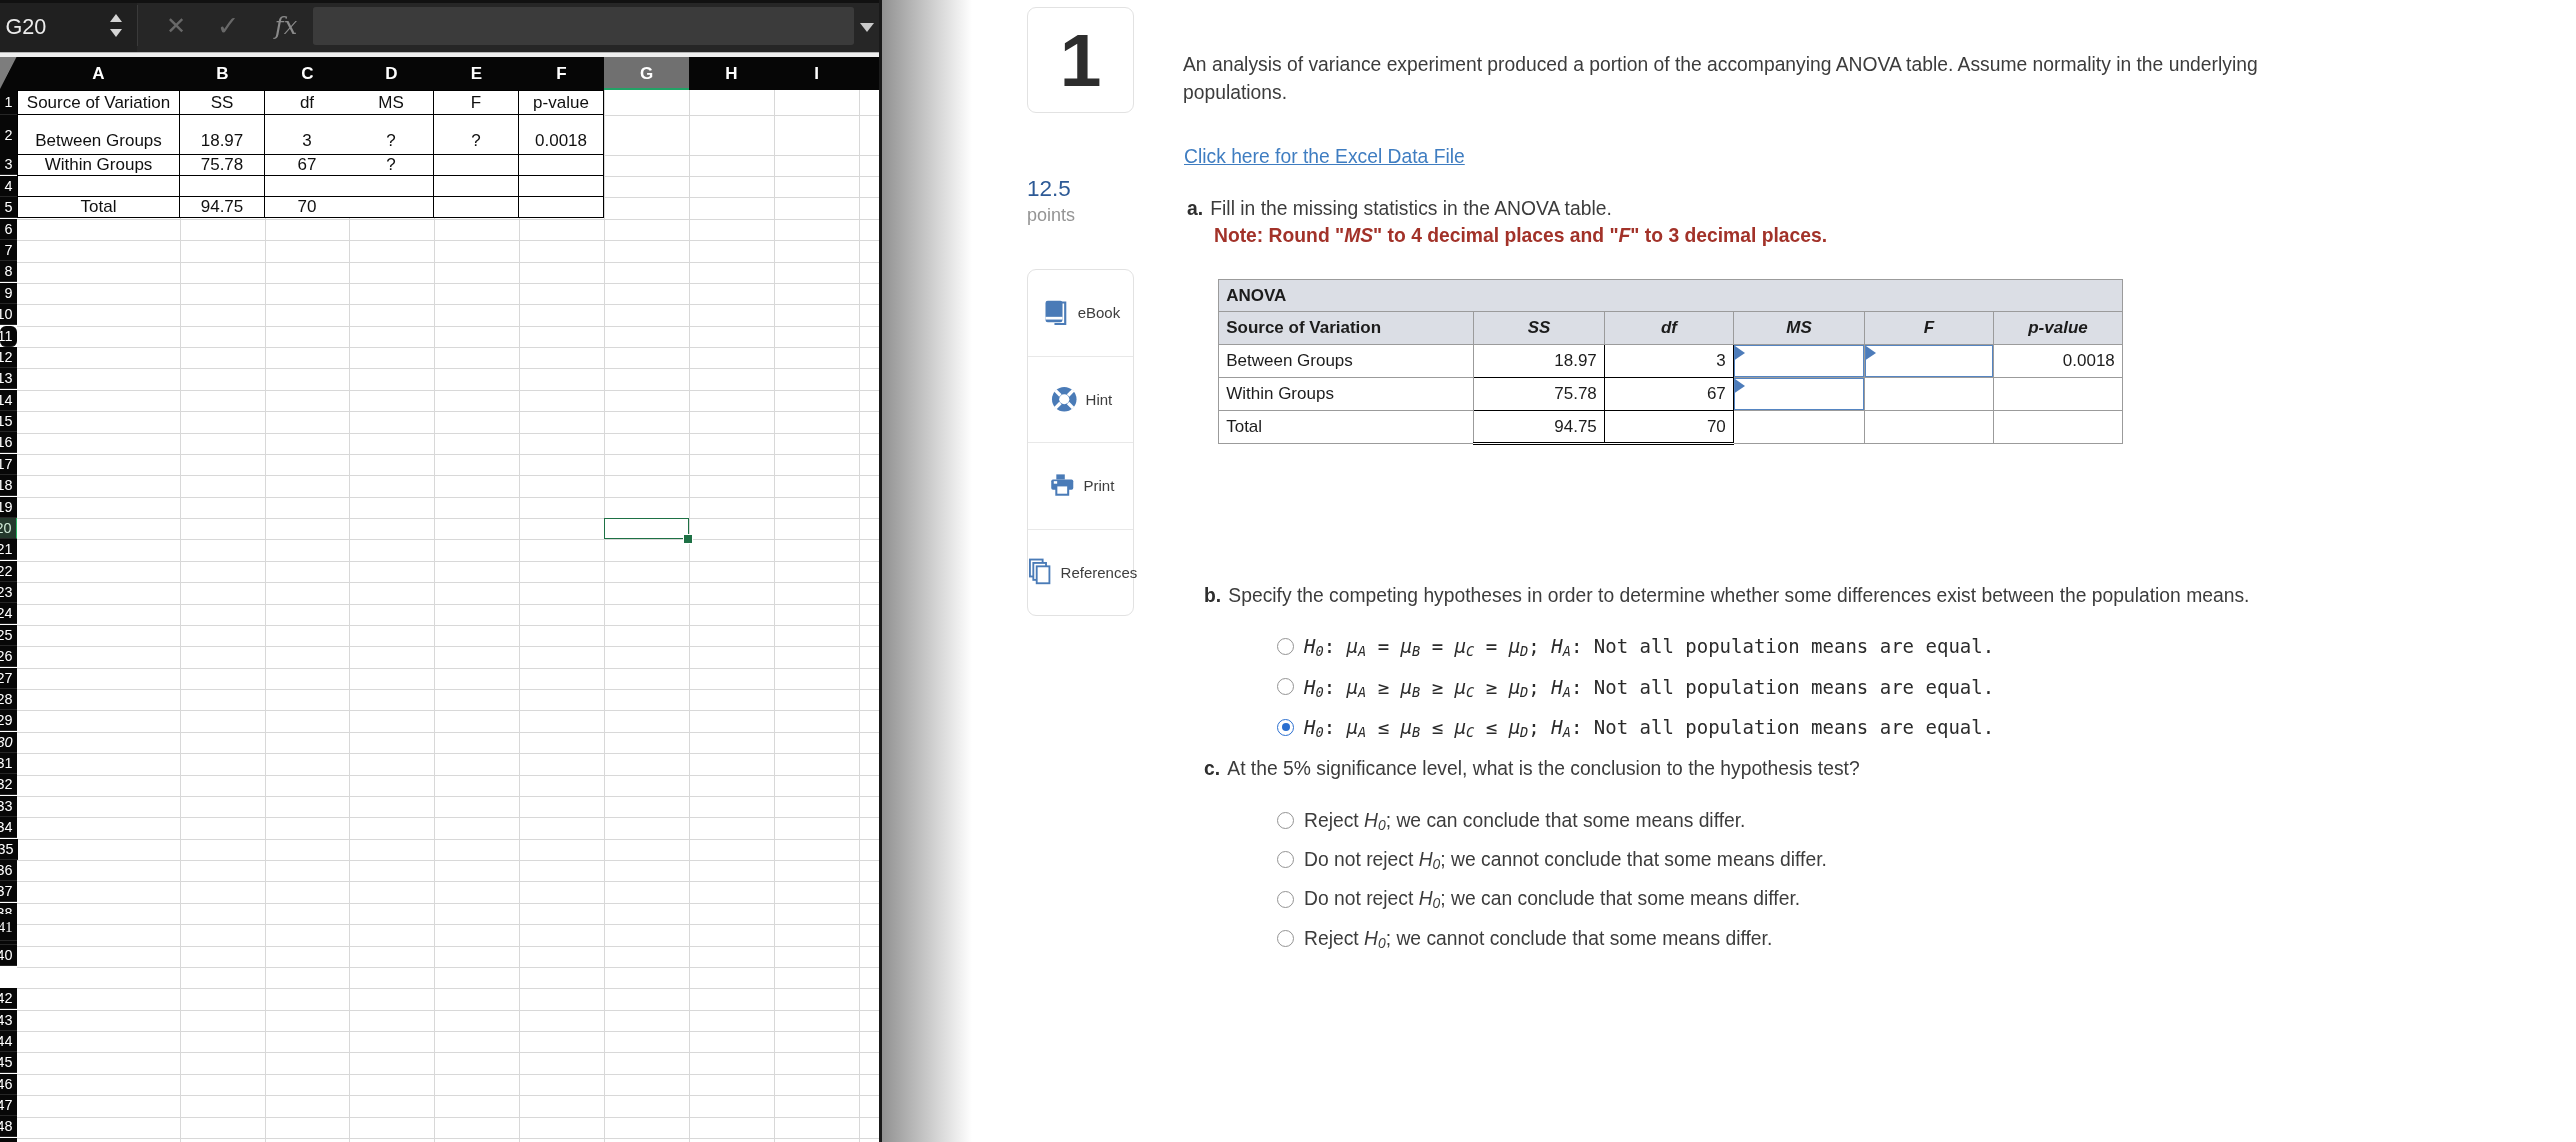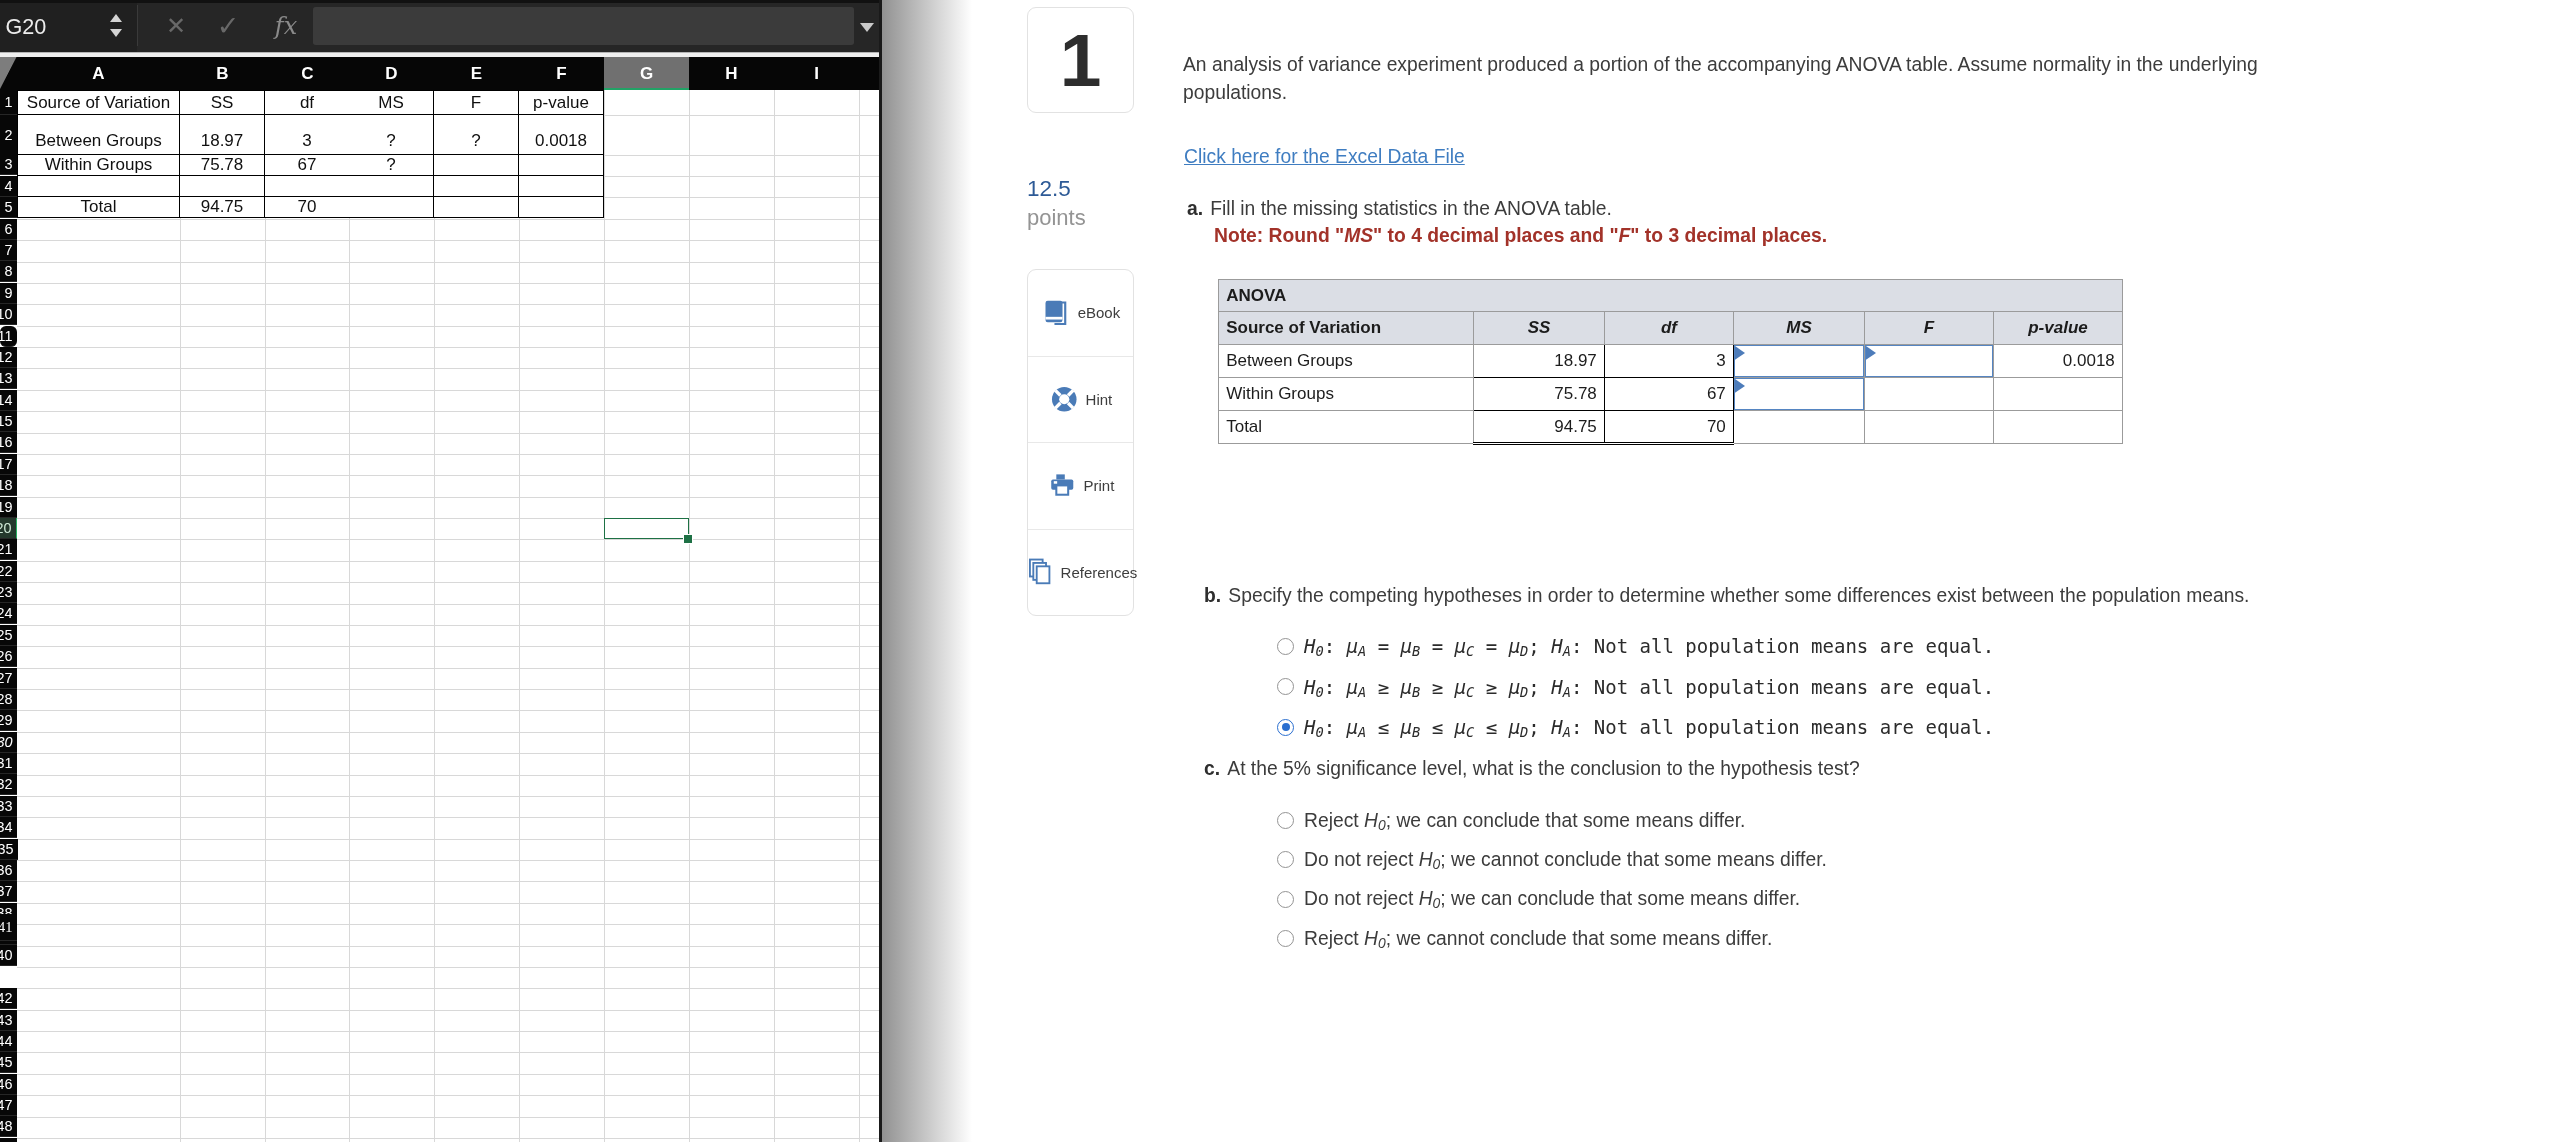--- a/index.html
+++ b/index.html
@@ -43,21 +43,21 @@
   #paneShadow{position:absolute;left:882px;top:0;width:106px;height:1142px;
               background:linear-gradient(to right,rgba(55,55,55,0.55),rgba(255,255,255,0) 85%);}
   #paneEdge{position:absolute;left:879px;top:0;width:2.7px;height:1142px;background:#1a1a1a;}
 
   
   #qcard{position:absolute;left:1027px;top:7.2px;width:107px;height:106px;border:1.8px solid #e2e2e2;border-radius:9px;
          box-sizing:border-box;display:flex;align-items:center;justify-content:center;
          font-size:75px;font-weight:700;color:#2d2d2d;background:#fff;}
   #points{position:absolute;left:1027px;top:176px;}
   #pointsVal{font-size:22.5px;color:#2d5a96;}
-  #pointsLbl{font-size:22px;color:#949494;margin-top:2.7px;}
+  #pointsLbl{font-size:18px;color:#949494;margin-top:2.7px;}
   #tools{position:absolute;left:1027px;top:269px;width:107px;height:347px;border:1.8px solid #e2e2e2;border-radius:9px;
          box-sizing:border-box;background:#fff;display:flex;flex-direction:column;}
   .tool{flex:1;display:flex;flex-direction:row;align-items:center;justify-content:center;gap:6.3px;border-bottom:0.9px solid #e8e8e8;cursor:pointer;}
   .tool:last-child{border-bottom:none;}
   .tool .tlabel{font-size:15px;color:#3d3d3d;}
   .tool svg{display:block;}
 
   #intro{position:absolute;left:1183px;top:51px;width:1173px;font-size:19.3px;line-height:28px;color:#3c3c3c;}
   #xlink{position:absolute;left:1184px;top:146px;font-size:19.3px;color:#3f7dc1;text-decoration:underline;cursor:pointer;}
   .partline{position:absolute;font-size:19.3px;color:#3c3c3c;}

